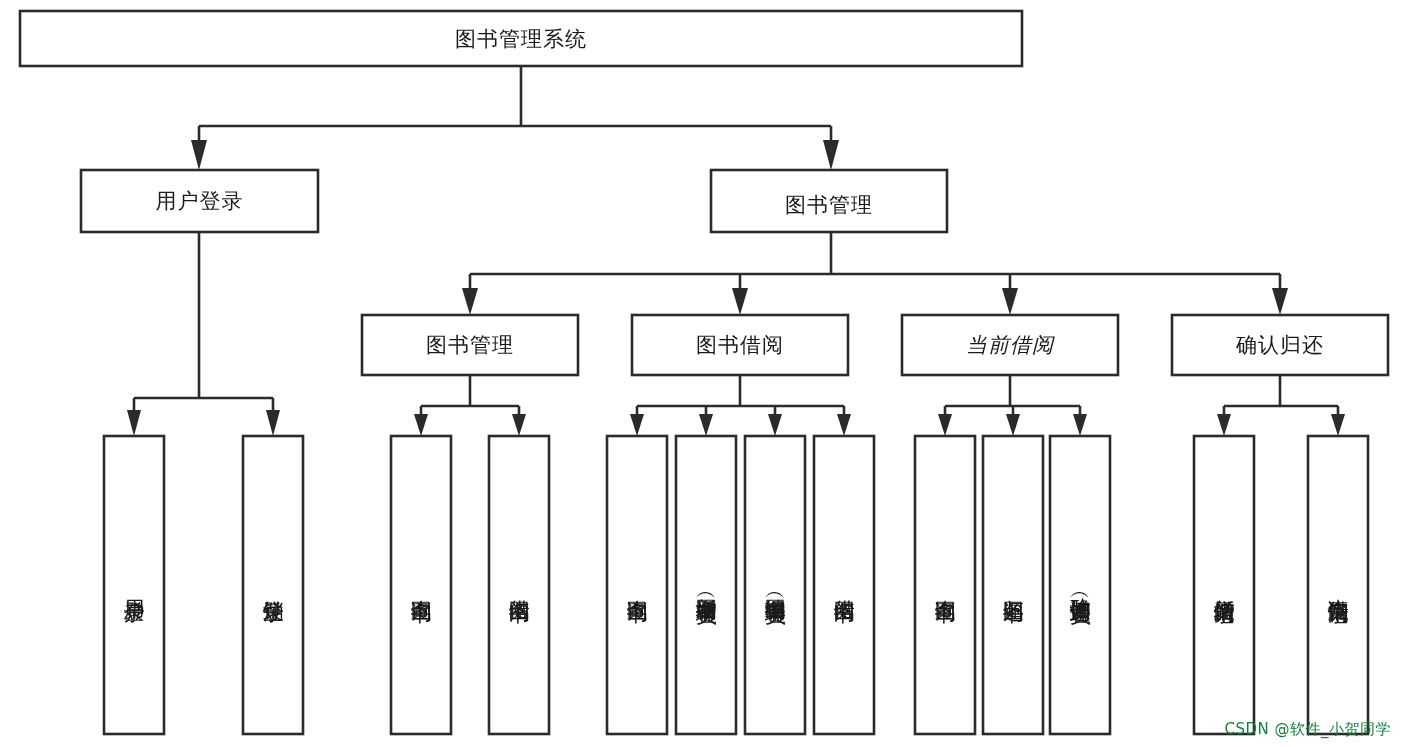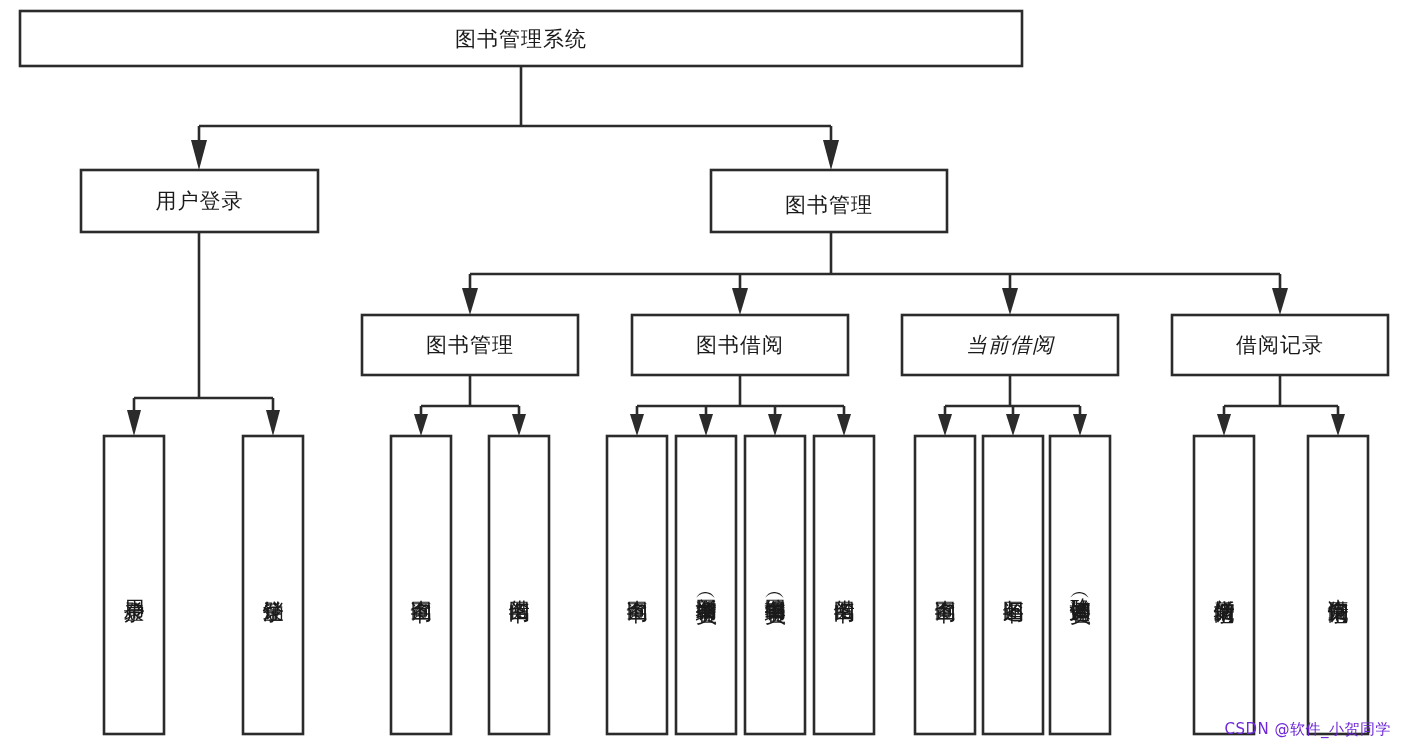--- a/index.html
+++ b/index.html
@@ -64,21 +64,21 @@
     color: #1a1a1a;
     letter-spacing: 1px;
     white-space: nowrap;
     pointer-events: none;
   }
   .watermark {
     position: absolute;
     right: 14px;
     bottom: 8px;
     font-size: 15px;
-    color: #6d28d9;
+    color: #15803d;
     letter-spacing: 0.5px;
     white-space: nowrap;
     font-family: "DejaVu Sans", "Liberation Sans", sans-serif;
   }
 </style>
 </head>
 <body>
 
 <div id="diagram-root">
 
@@ -182,21 +182,21 @@
   </svg>
 
   <div class="hlabel-wrap" style="left:20px; top:11px; width:1002px; height:55px;">图书管理系统</div>
 
   <div class="hlabel-wrap" style="left:81px; top:170px; width:237px; height:62px;">用户登录</div>
   <div class="hlabel-wrap" style="left:711px; top:170px; width:236px; height:70px;">图书管理</div>
 
   <div class="hlabel-wrap" style="left:362px; top:315px; width:216px; height:60px;">图书管理</div>
   <div class="hlabel-wrap" style="left:632px; top:315px; width:216px; height:60px;text-align:center;">图书借阅</div>
   <div class="hlabel-wrap" style="left:902px; top:315px; width:216px; height:60px;font-style:italic;">当前借阅</div>
-  <div class="hlabel-wrap" style="left:1172px; top:315px; width:216px; height:60px;">借阅记录</div>
+  <div class="hlabel-wrap" style="left:1172px; top:315px; width:216px; height:60px;">确认归还</div>
 
   <div class="vlabel-wrap" style="left:104px; top:436px; width:60px; height:298px;">用户登录</div>
   <div class="vlabel-wrap" style="left:243px; top:436px; width:60px; height:298px;">注销登录</div>
 
   <div class="vlabel-wrap" style="left:391px; top:436px; width:60px; height:298px;">查询图书</div>
   <div class="vlabel-wrap" style="left:489px; top:436px; width:60px; height:298px;">借阅图书</div>
 
   <div class="vlabel-wrap" style="left:607px; top:436px; width:60px; height:298px;">查询图书</div>
   <div class="vlabel-wrap" style="left:676px; top:436px; width:60px; height:298px;">新增图书（管理员）</div>
   <div class="vlabel-wrap" style="left:745px; top:436px; width:60px; height:298px;">编辑图书（管理员）</div>

